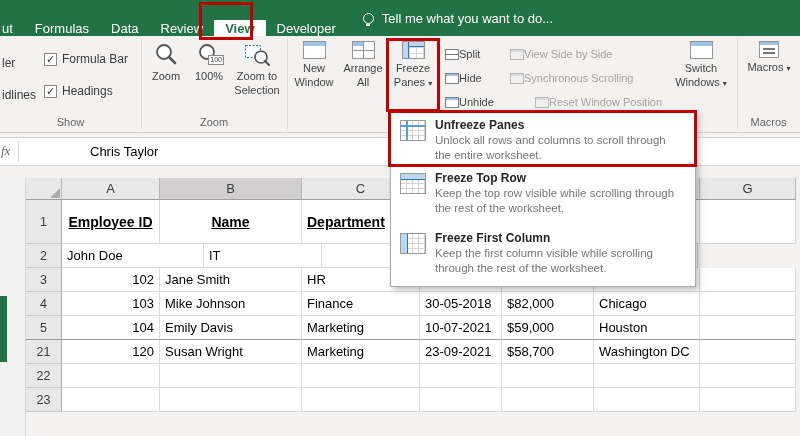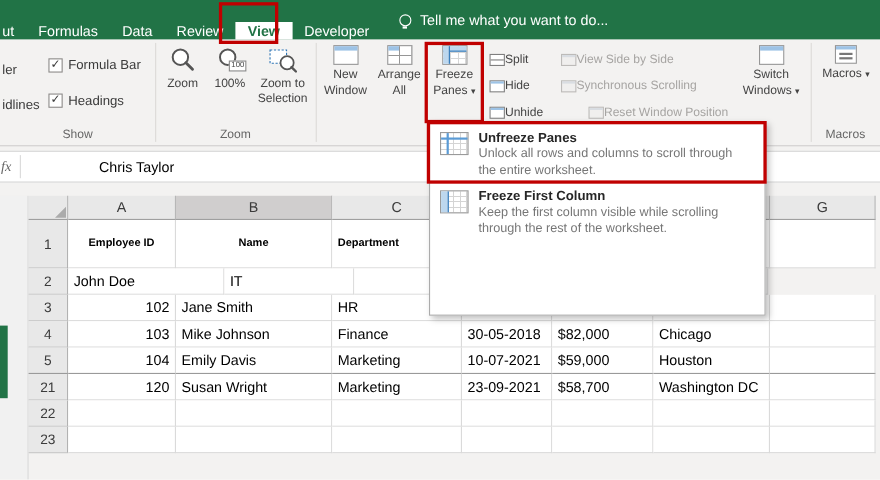--- a/index.html
+++ b/index.html
@@ -68,21 +68,21 @@
   .green-bar { position:absolute; left:0; top:130px; width:7px; height:66px; background:#217346; z-index:5; }
   .colheads { position:absolute; left:26px; top:12px; height:22px; display:flex; }
   .corner { width:36px; height:22px; background:#e8e8e8; border-right:1px solid #b7b7b7; border-bottom:1px solid #9f9f9f; position:relative; }
   .corner::after { content:""; position:absolute; right:1px; bottom:1px; border-left:10px solid transparent; border-bottom:10px solid #ababab; }
   .colhdr { background:#e8e8e8; border-right:1px solid #b7b7b7; border-bottom:1px solid #9f9f9f; display:flex; align-items:center; justify-content:center; font-size:13px; color:#3b3b3b; height:22px; }
   .colhdr.selected { background:#d0cece; }
   .rows { position:absolute; left:26px; top:34px; }
   .srow { display:flex; }
   .rowhdr { width:36px; background:#e8e8e8; border-right:1px solid #acacac; border-bottom:1px solid #c9c9c9; display:flex; align-items:center; justify-content:center; font-size:12.5px; color:#3b3b3b; flex:none; }
   .cell { background:#fff; border-right:1px solid #dadada; border-bottom:1px solid #dadada; display:flex; align-items:center; padding:0 5px; font-size:13px; color:#000; white-space:nowrap; flex:none; }
-  .srow.hdr .cell { font-weight:700; font-size:10px; }
+  .srow.hdr .cell { font-weight:700; font-size:14px;text-decoration:underline; }
   .srow.frz .cell, .srow.frz .rowhdr { border-bottom-color:#9a9a9a; }
 
   
   .fmenu { position:absolute; left:390px; top:110px; width:306px; height:177px; background:#fff; border:1px solid #ababab; box-shadow:3px 3px 6px rgba(0,0,0,.25); z-index:50; padding-top:2px; }
   .mitem { display:flex; gap:9px; padding:5px 8px 0 9px; }
   .mitem:nth-child(1) { height:53px; }
   .mitem:nth-child(2) { height:60px; }
   .mitem:nth-child(3) { height:60px; }
   .menu-icon { width:26px; height:21px; border:1px solid #9a9a9a; background:#fff; position:relative; flex:none; margin-top:2px;
     background-image: repeating-linear-gradient(to right, transparent 0 5px, #d4d4d4 5px 6px),
@@ -344,20 +344,27 @@
 
   <div class="fmenu" id="fmenu">
       <div class="mitem">
         <span class="menu-icon unfreeze-panes"></span>
         <div>
           <div class="mtitle">Unfreeze Panes</div>
           <div class="mdesc">Unlock all rows and columns to scroll through the entire worksheet.</div>
         </div>
       </div>
       <div class="mitem">
+        <span class="menu-icon freeze-top-row"></span>
+        <div>
+          <div class="mtitle">Freeze Top Row</div>
+          <div class="mdesc">Keep the top row visible while scrolling through the rest of the worksheet.</div>
+        </div>
+      </div>
+      <div class="mitem">
         <span class="menu-icon freeze-first-column"></span>
         <div>
           <div class="mtitle">Freeze First Column</div>
           <div class="mdesc">Keep the first column visible while scrolling through the rest of the worksheet.</div>
         </div>
       </div>
     </div>
 
   <div class="redbox box-view"></div>
   <div class="redbox box-freeze"></div>

